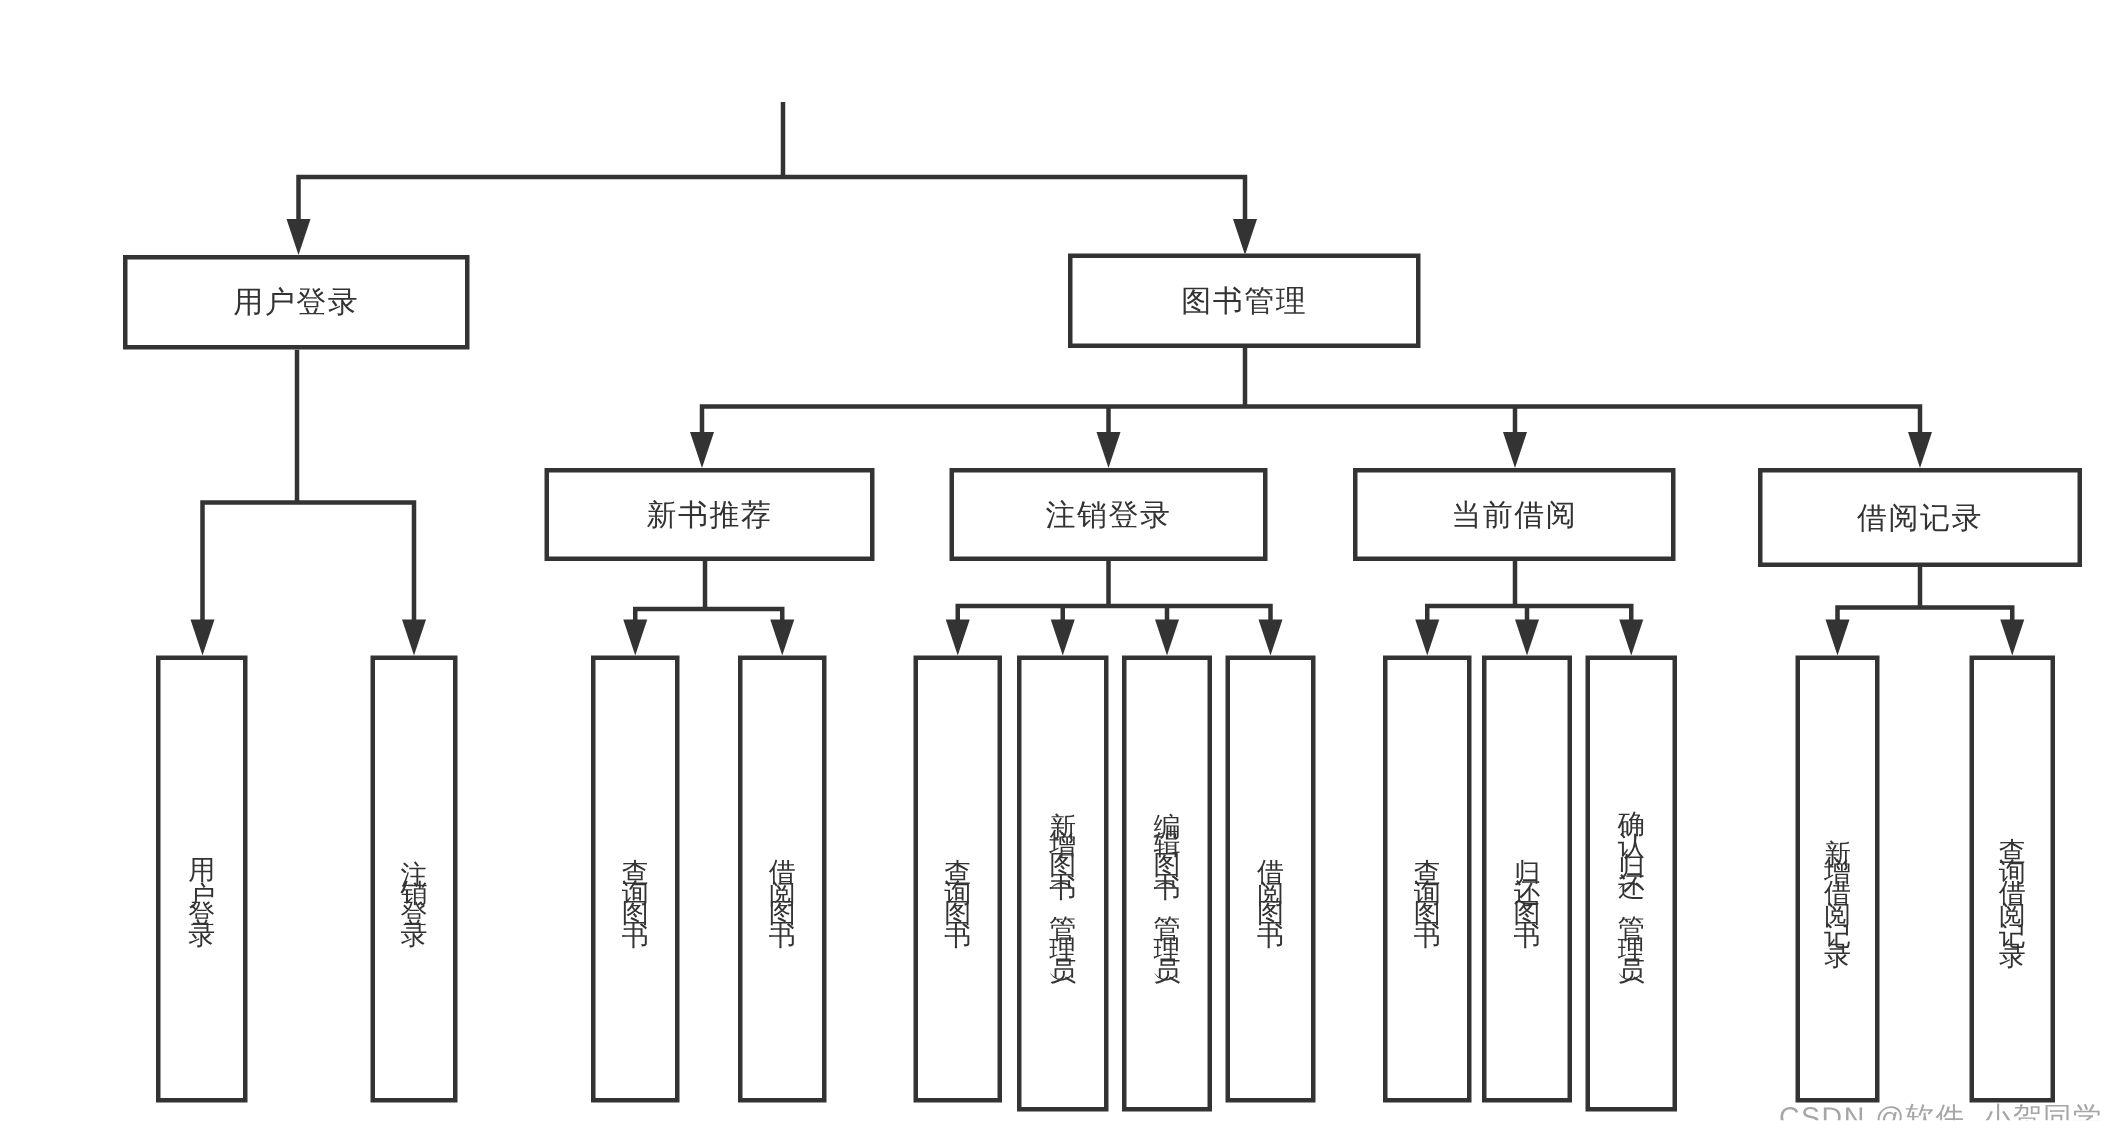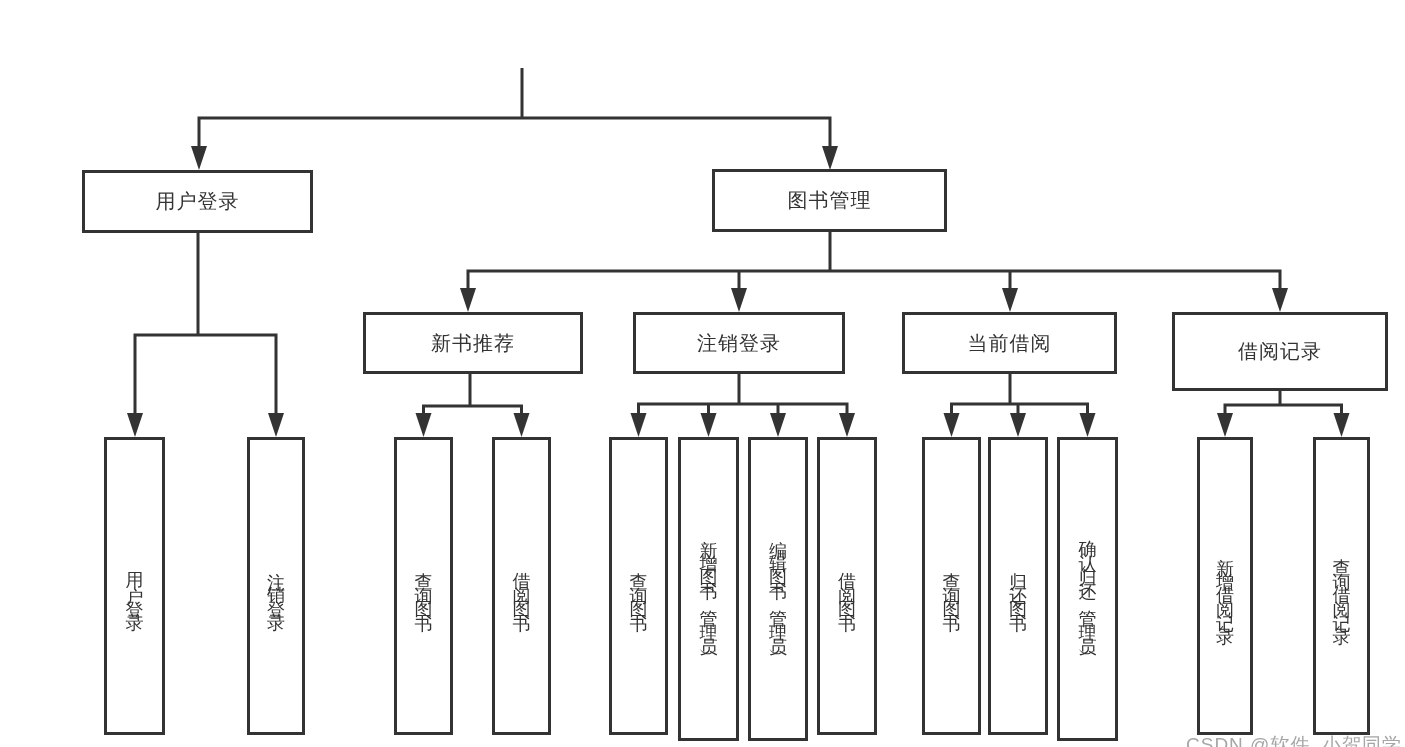--- a/index.html
+++ b/index.html
@@ -117,21 +117,21 @@
 
   <div class="node h" style="left:363px;top:312px;width:220px;height:62px;justify-content:center;">
     <span class="label">新书推荐</span>
   </div>
   <div class="node h" style="left:633px;top:312px;width:212px;height:62px;">
     <span class="label">注销登录</span>
   </div>
   <div class="node h" style="left:902px;top:312px;width:215px;height:62px;font-family:Liberation Mono, monospace;">
     <span class="label">当前借阅</span>
   </div>
-  <div class="node h" style="left:1172px;top:312px;width:216px;height:79px;text-align:right;">
+  <div class="node h" style="left:1172px;top:312px;width:216px;height:66px;text-align:right;">
     <span class="label">借阅记录</span>
   </div>
 
   <div class="node v" style="left:104px;top:437px;width:61px;height:298px;">
     <span class="label">用户登录</span>
   </div>
   <div class="node v" style="left:247px;top:437px;width:58px;height:298px;">
     <span class="label">注销登录</span>
   </div>
 

